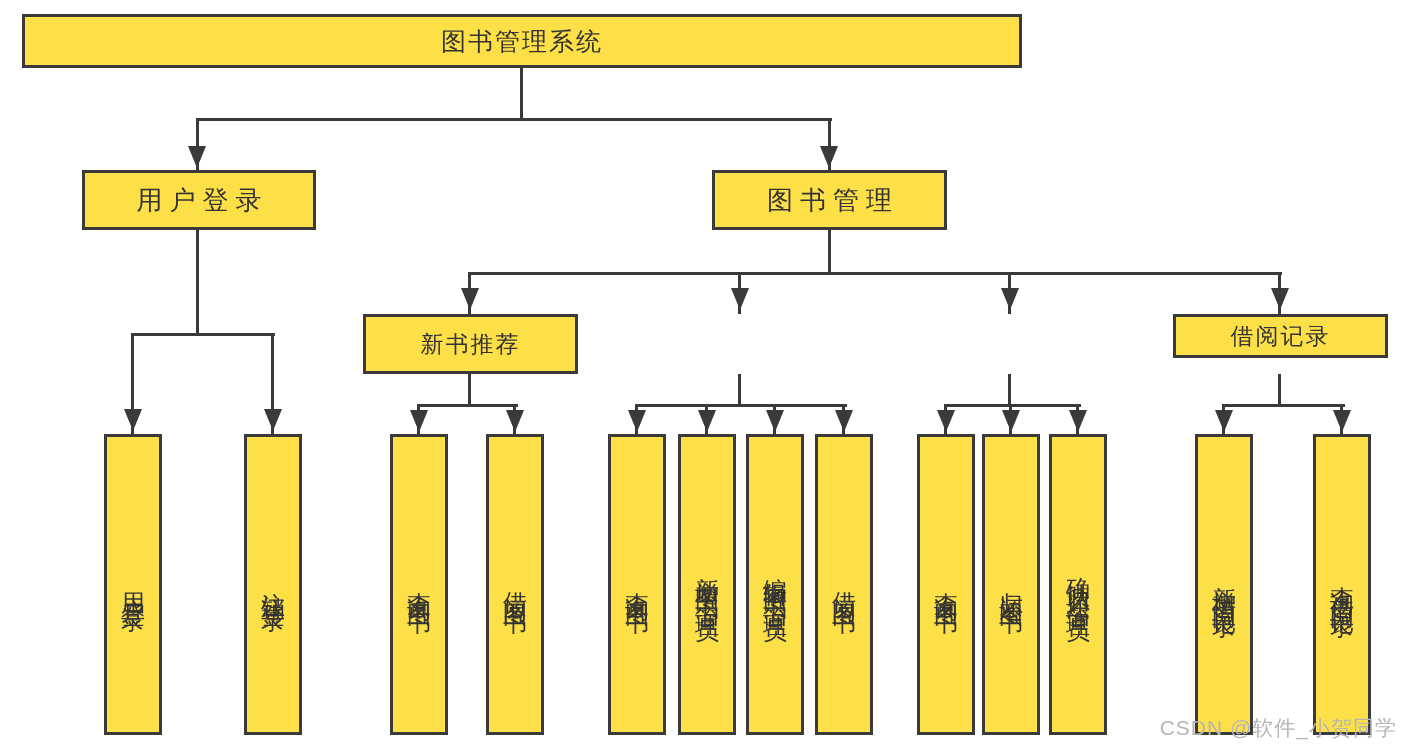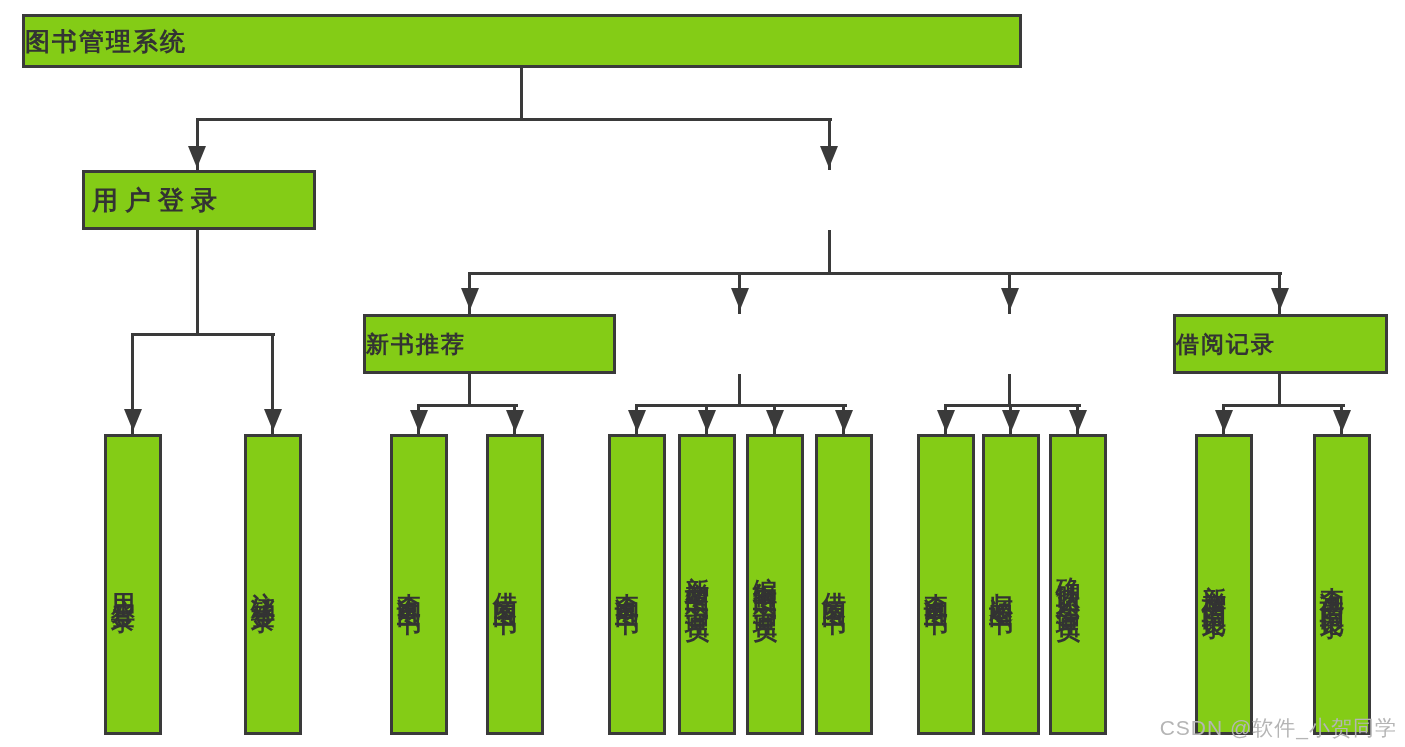--- a/index.html
+++ b/index.html
@@ -6,26 +6,25 @@
   .stage {
     position: relative;
     width: 1405px; height: 747px;
     background: var(--background, #ffffff);
     font-family: "Liberation Sans", sans-serif;
     color: var(--text, #333333);
     overflow: hidden;
   }
   .node {
     position: absolute;
-    background: #84cc16;
+    background: #fde047;
     border: 3px solid var(--line, #3a3a3a);
     box-sizing: border-box;
-    display: flex; align-items: center; 
+    display: flex; align-items: center; justify-content: center;
     z-index: 2;
-    font-weight: bold;
   }
   .node .lbl { white-space: nowrap; }
   .root .lbl { font-size: 25px; letter-spacing: 2px; }
   .lvl2 .lbl { font-size: 26px; letter-spacing: 7px; text-indent: 7px; }
   .lvl3 .lbl { font-size: 23px; letter-spacing: 2px; }
   .leaf .lbl {
     writing-mode: vertical-rl;
     text-orientation: mixed;
     font-size: 24px;
     letter-spacing: 6px;
@@ -53,25 +52,28 @@
 
 <div class="stage">
 
   <div class="node root" style="left:22px;top:14px;width:1000px;height:54px">
     <span class="lbl">图书管理系统</span>
   </div>
 
   <div class="node lvl2" style="left:82px;top:170px;width:234px;height:60px">
     <span class="lbl">用户登录</span>
   </div>
+  <div class="node lvl2" style="left:712px;top:170px;width:235px;height:60px">
+    <span class="lbl">图书管理</span>
+  </div>
 
-  <div class="node lvl3" style="left:363px;top:314px;width:253px;height:60px">
+  <div class="node lvl3" style="left:363px;top:314px;width:215px;height:60px">
     <span class="lbl">新书推荐</span>
   </div>
-  <div class="node lvl3" style="left:1173px;top:314px;width:215px;height:60px">
+  <div class="node lvl3" style="left:1173px;top:314px;width:215px;height:44px">
     <span class="lbl">借阅记录</span>
   </div>
 
   <div class="node leaf" style="left:104px;top:434px;width:58px;height:301px">
     <span class="lbl">用户登录</span>
   </div>
   <div class="node leaf" style="left:244px;top:434px;width:58px;height:301px">
     <span class="lbl">注销登录</span>
   </div>
   <div class="node leaf" style="left:390px;top:434px;width:58px;height:301px">

